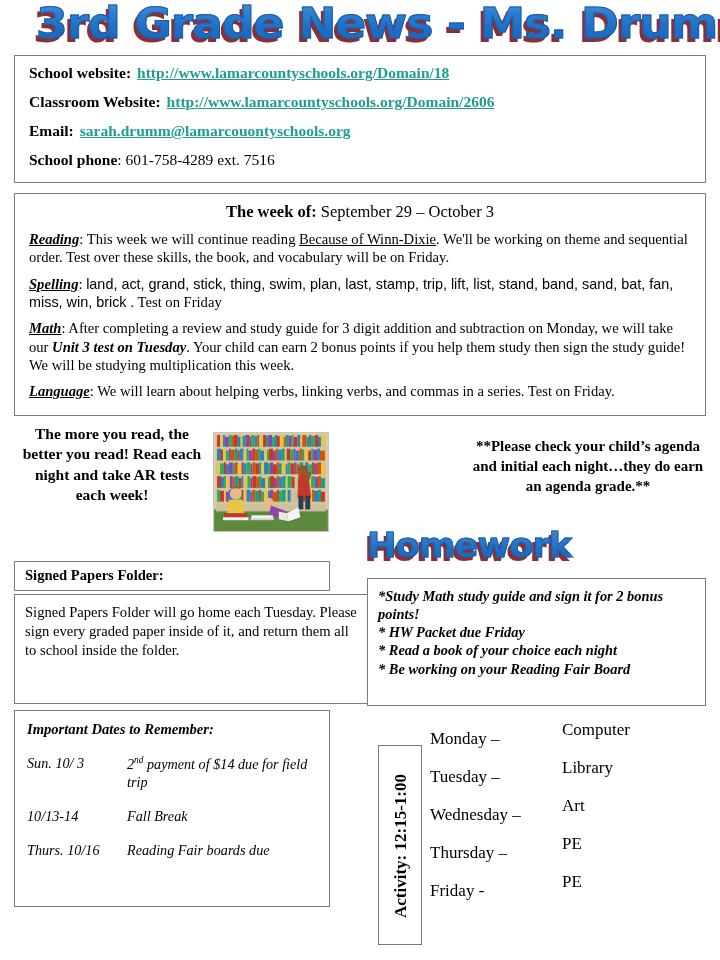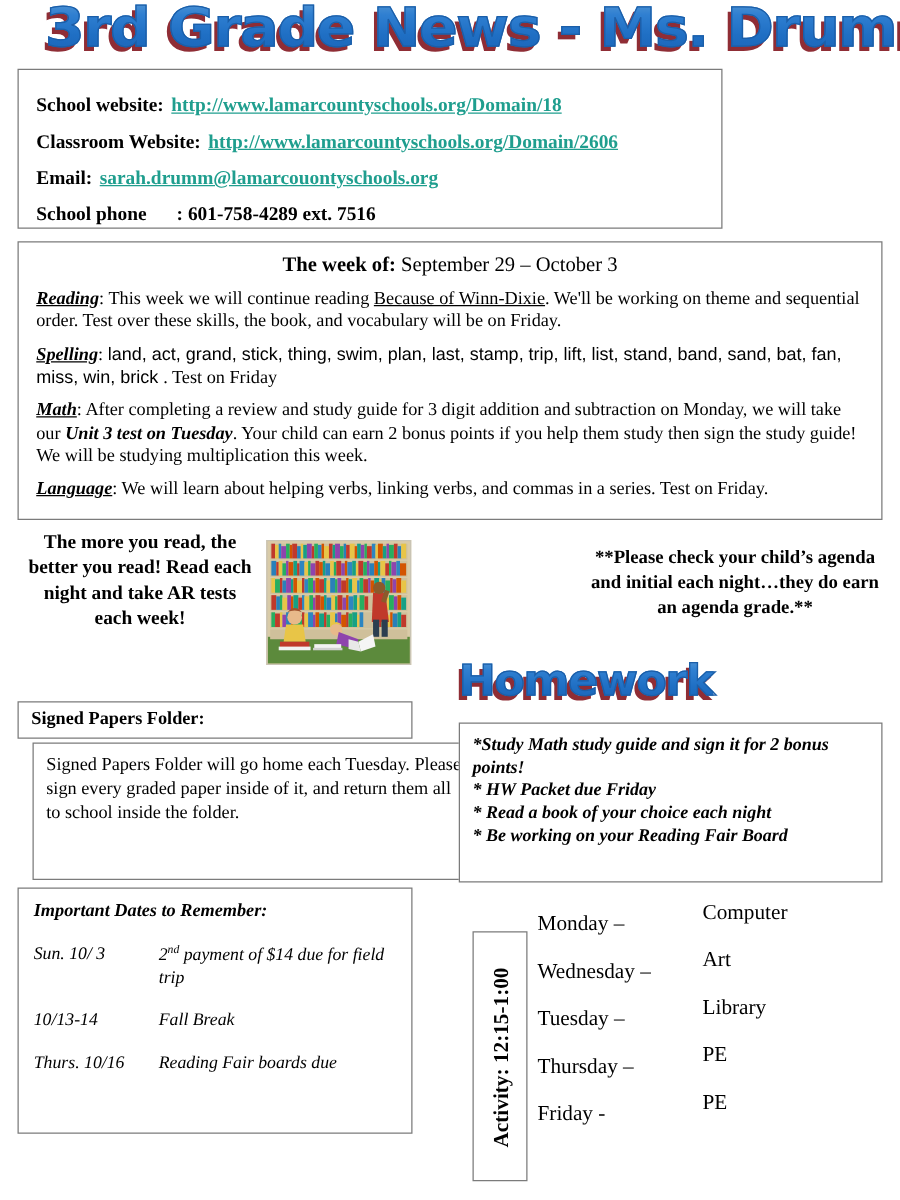--- a/index.html
+++ b/index.html
@@ -55,39 +55,39 @@
   }
 
   
   .box{
     position:absolute;
     box-sizing:border-box;
     border:1px solid #7b7b7b;
     background:#fff;
   }
   #contact-box{
-    left:14px; top:55px; width:564px; height:128px;
-    padding:20px 14px 6px 14px;
+    left:14px; top:55px; width:692px; height:128px;
+    padding:8px 14px 6px 14px;
   }
   .contact-line{
     font-size:15.5px;
     font-weight:bold;
     margin:0 0 12px 0;
     white-space:nowrap;
     line-height:1.1;
   }
   .contact-line:last-child{margin-bottom:0;}
   .contact-label{font-weight:bold;}
   .contact-link{
     color:#1f9e8e;
     text-decoration:underline;
     font-weight:bold;
     margin-left:6px;
   }
-  .contact-plain{font-weight:bold;margin-left:24px;}
+  .contact-plain{font-weight:normal;}
 
   
   #week-box{
     left:14px; top:193px; width:692px; height:223px;
     padding:6px 14px 4px 14px;
   }
   #week-heading{
     text-align:center;
     font-size:16.5px;
     margin:2px 0 8px 0;
@@ -146,21 +146,21 @@
 
   
   #signed-header-box{
     left:14px; top:561px; width:316px; height:30px;
     padding:5px 10px;
   }
   #signed-header-box .hdr{
     font-size:14.6px;font-weight:bold;line-height:1.2;
   }
   #signed-body-box{
-    left:26px; top:594px; width:356px; height:110px;
+    left:14px; top:594px; width:356px; height:110px;
     padding:8px 10px;
   }
   #signed-body-box .bdy{
     font-size:14.6px;line-height:1.3;
   }
 
   
   #homework-box{
     left:367px; top:578px; width:339px; height:128px;
     padding:8px 10px;
@@ -544,26 +544,26 @@
 
   <div class="box" id="activity-box">
     <div id="activity-label">Activity: 12:15-1:00</div>
   </div>
   <div id="schedule-list">
     <div class="sched-row">
       <span class="sched-day">Monday –</span>
       <span class="sched-act">Computer</span>
     </div>
     <div class="sched-row">
+      <span class="sched-day">Tuesday –</span>
+      <span class="sched-act">Library</span>
+    </div>
+    <div class="sched-row">
       <span class="sched-day">Wednesday –</span>
       <span class="sched-act">Art</span>
-    </div>
-    <div class="sched-row">
-      <span class="sched-day">Tuesday –</span>
-      <span class="sched-act">Library</span>
     </div>
     <div class="sched-row">
       <span class="sched-day">Thursday –</span>
       <span class="sched-act">PE</span>
     </div>
     <div class="sched-row">
       <span class="sched-day">Friday -</span>
       <span class="sched-act">PE</span>
     </div>
   </div>

